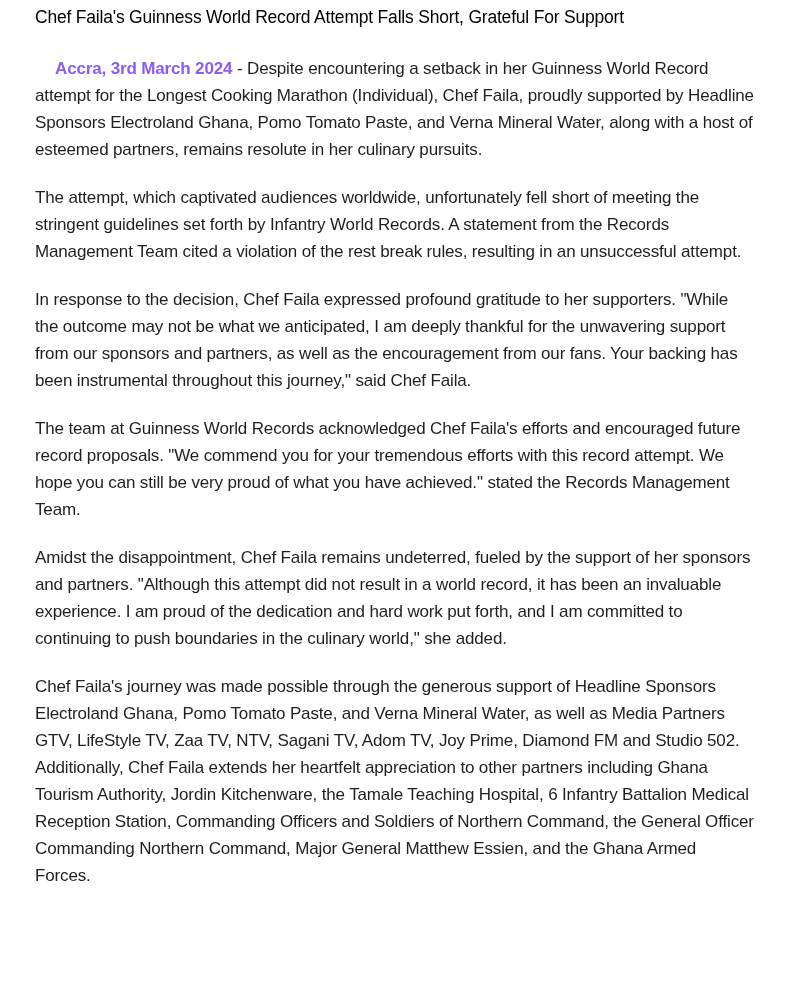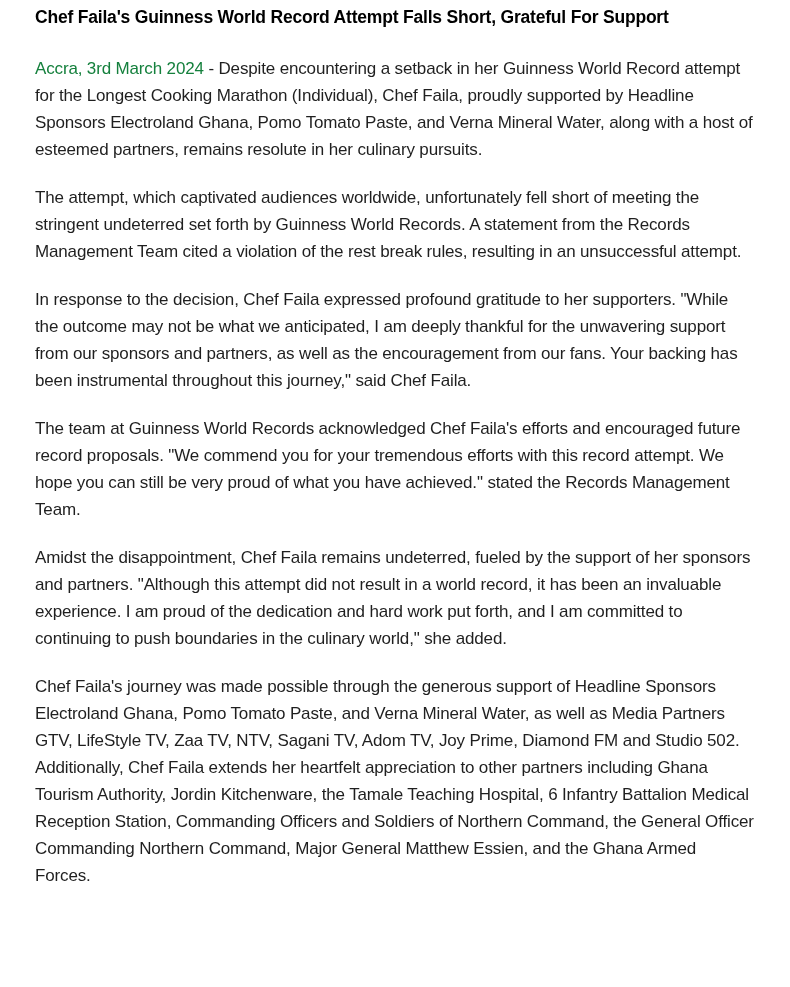--- a/index.html
+++ b/index.html
@@ -12,48 +12,49 @@
     height: 987px;
     box-sizing: border-box;
     background: #ffffff;
     padding: 6px 35px 0 35px;
     font-family: "Liberation Sans", sans-serif;
     color: #1f1f1f;
     overflow: hidden;
   }
   .doc-title {
     font-size: 17.5px;
-    font-weight: 700;
+    font-weight: 400;
     color: #000000;
     letter-spacing: -0.2px;
     margin: 0 0 26px 0;
     line-height: 1.3;
   }
   .para {
     font-size: 17px;
     line-height: 27px;
     letter-spacing: -0.15px;
     margin: 0 0 21px 0;
     color: #1f1f1f;
     text-align: left;
   }
   .para .lead {
-    font-weight: 400;
-    color: #15803d;
+    font-weight: 700;
+    color: #8b5cf6;
+    margin-left: 20px;
   }
 </style>
 </head>
 <body>
 
 <div class="page">
   <h1 class="doc-title">Chef Faila's Guinness World Record Attempt Falls Short, Grateful For Support</h1>
 
   <p class="para"><span class="lead">Accra, 3rd March 2024</span><span> - Despite encountering a setback in her Guinness World Record attempt for the Longest Cooking Marathon (Individual), Chef Faila, proudly supported by Headline Sponsors Electroland Ghana, Pomo Tomato Paste, and Verna Mineral Water, along with a host of esteemed partners, remains resolute in her culinary pursuits.</span></p>
 
-  <p class="para">The attempt, which captivated audiences worldwide, unfortunately fell short of meeting the stringent undeterred set forth by Guinness World Records. A statement from the Records Management Team cited a violation of the rest break rules, resulting in an unsuccessful attempt.</p>
+  <p class="para">The attempt, which captivated audiences worldwide, unfortunately fell short of meeting the stringent guidelines set forth by Infantry World Records. A statement from the Records Management Team cited a violation of the rest break rules, resulting in an unsuccessful attempt.</p>
 
   <p class="para">In response to the decision, Chef Faila expressed profound gratitude to her supporters. "While the outcome may not be what we anticipated, I am deeply thankful for the unwavering support from our sponsors and partners, as well as the encouragement from our fans. Your backing has been instrumental throughout this journey," said Chef Faila.</p>
 
   <p class="para">The team at Guinness World Records acknowledged Chef Faila's efforts and encouraged future record proposals. "We commend you for your tremendous efforts with this record attempt. We hope you can still be very proud of what you have achieved." stated the Records Management Team.</p>
 
   <p class="para">Amidst the disappointment, Chef Faila remains undeterred, fueled by the support of her sponsors and partners. "Although this attempt did not result in a world record, it has been an invaluable experience. I am proud of the dedication and hard work put forth, and I am committed to continuing to push boundaries in the culinary world," she added.</p>
 
   <p class="para">Chef Faila's journey was made possible through the generous support of Headline Sponsors Electroland Ghana, Pomo Tomato Paste, and Verna Mineral Water, as well as Media Partners GTV, LifeStyle TV, Zaa TV, NTV, Sagani TV, Adom TV, Joy Prime, Diamond FM and Studio 502. Additionally, Chef Faila extends her heartfelt appreciation to other partners including Ghana Tourism Authority, Jordin Kitchenware, the Tamale Teaching Hospital, 6 Infantry Battalion Medical Reception Station, Commanding Officers and Soldiers of Northern Command, the General Officer Commanding Northern Command, Major General Matthew Essien, and the Ghana Armed Forces.</p>
 </div>
 

